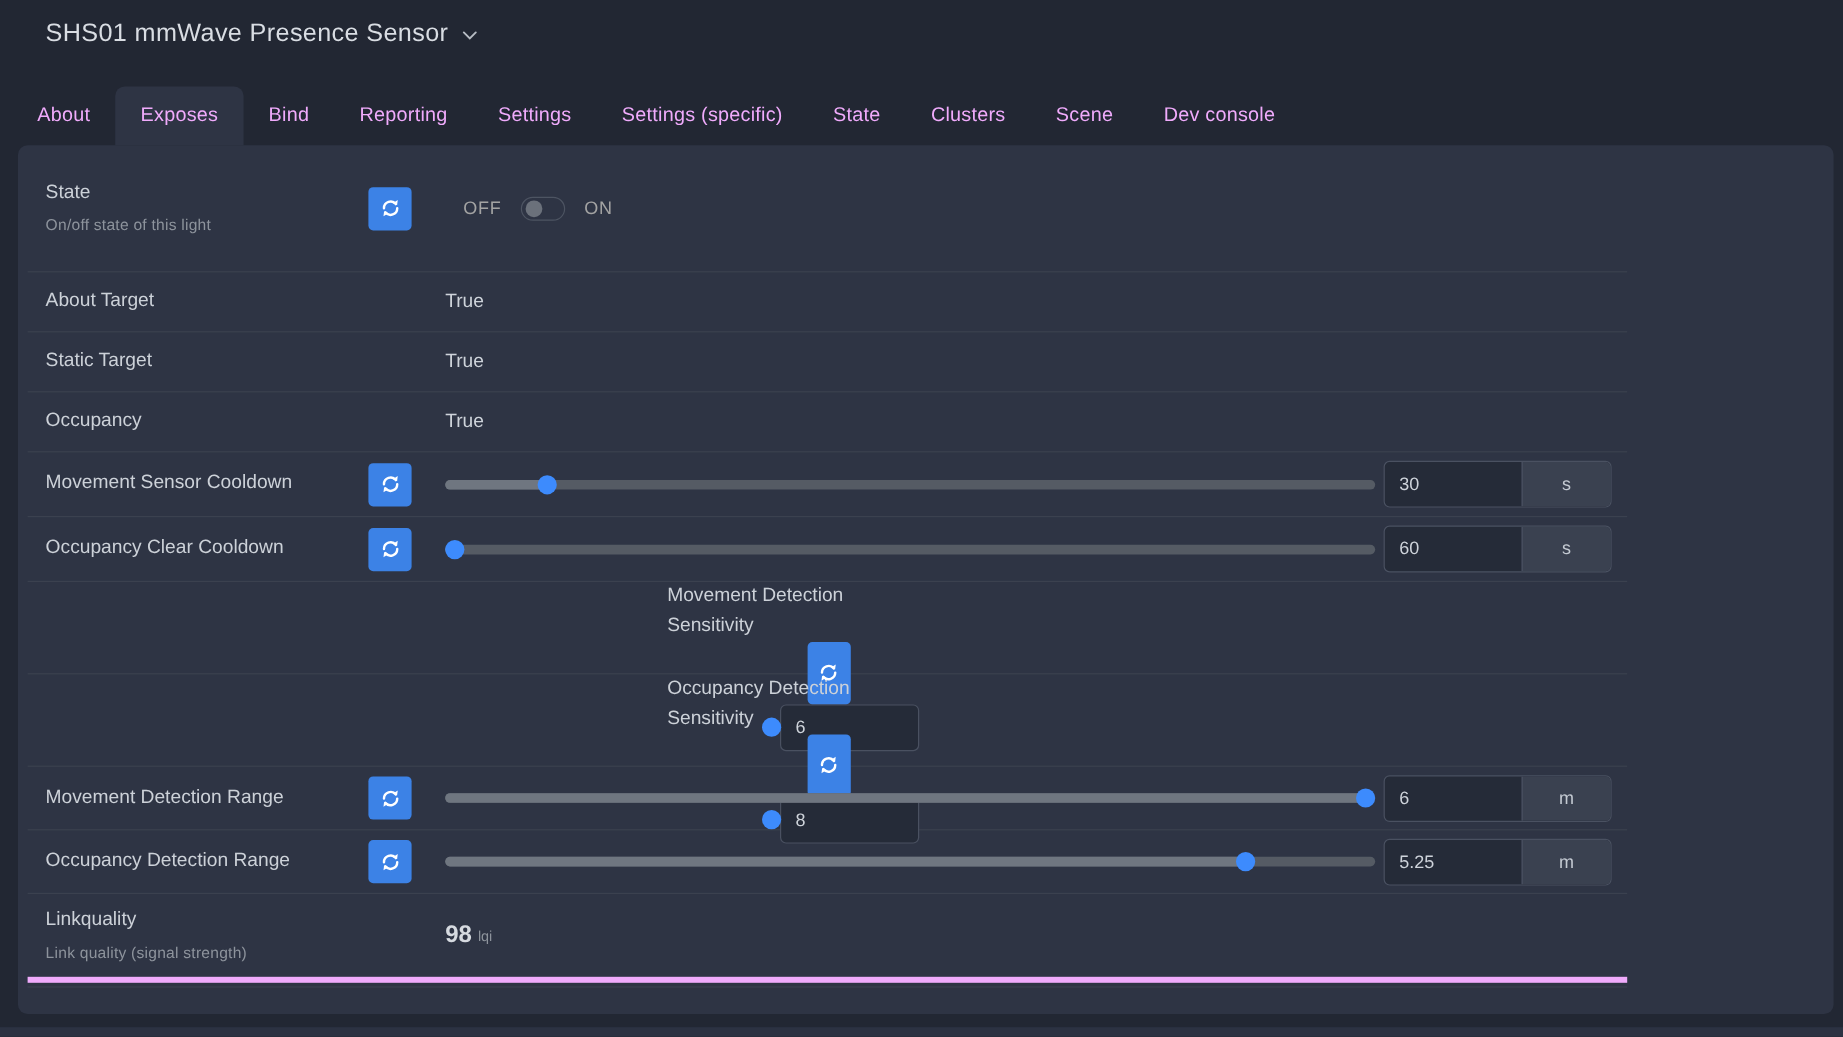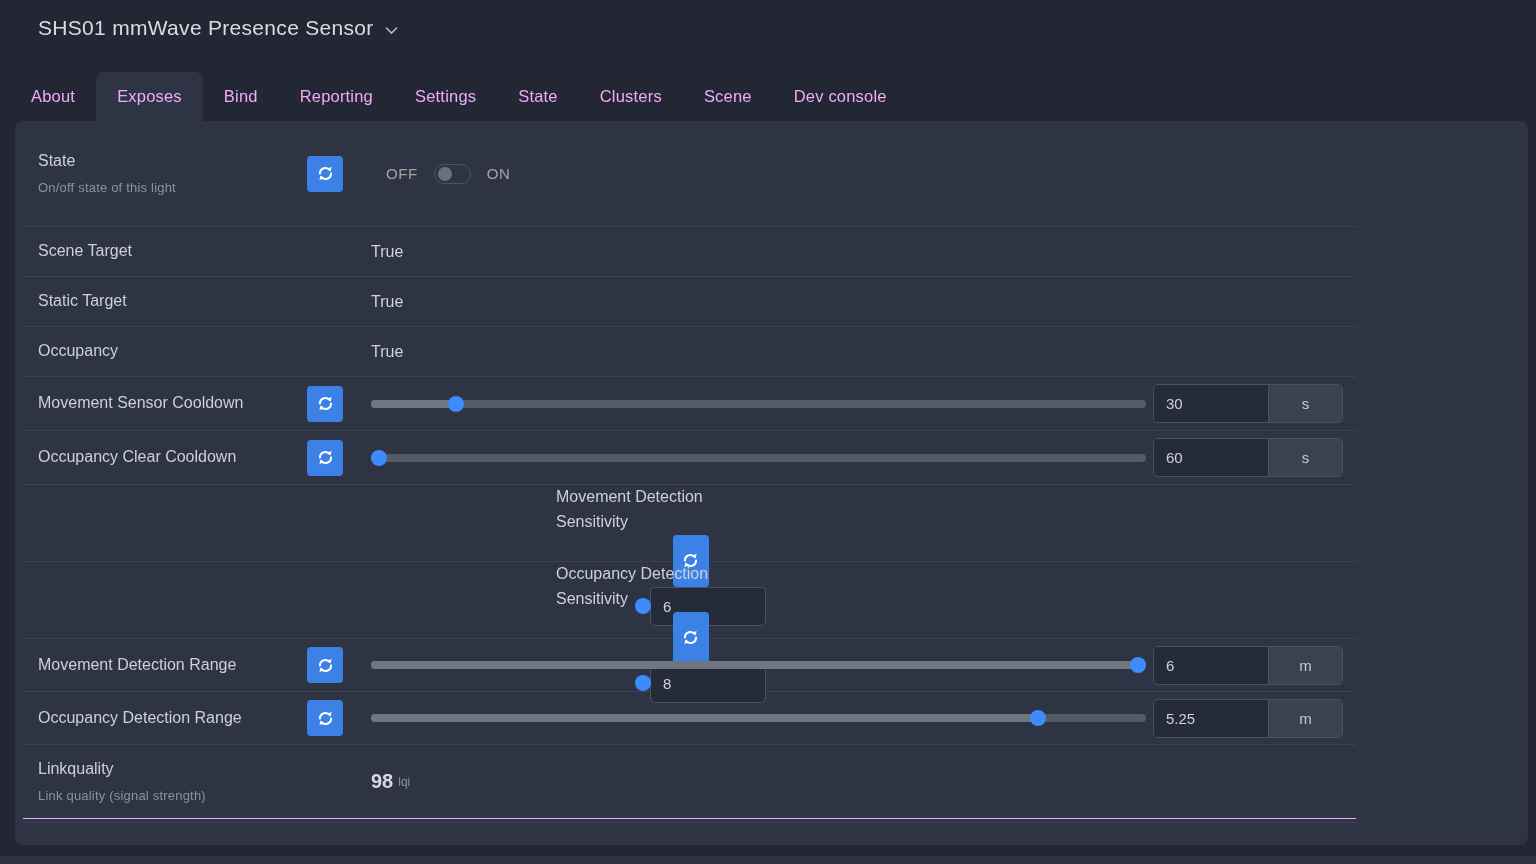--- a/index.html
+++ b/index.html
@@ -43,21 +43,21 @@
   .row {
     display:flex; align-items:center;
     padding:0 13px 0 15px;
     border-bottom:1px solid #3b414f;
   }
   .row-state    { height:106px; }
   .row-simple   { height:50px;  }
   .row-cooldown { height:54px;  }
   .row-sens     { height:77px;flex-direction:column;  }
   .row-range    { height:53px;  }
-  .row-lq       { height:74px; border-bottom:1px solid #f0abfc; }
+  .row-lq       { height:74px; border-bottom:5px solid #f0abfc; }
   .extra-divider { height:1px; background:#3b414f; margin:3px 0 0 8px; width:1333px; }
 
   .row-label { width:269px; flex-shrink:0; font-size:16px; color:#ccd1d8; line-height:1.55; }
   .row-sens .label-text { display:block; max-width:200px; }
   .row-desc  { font-size:13px; color:#8d939c; margin-top:5px; letter-spacing:.2px; }
 
   .btn-slot { width:36px; flex-shrink:0; display:flex; align-items:center; justify-content:center; }
   .refresh-btn {
     width:36px; height:36px; background:#3c82e6; border:none; border-radius:4px;
     color:#fff; display:flex; align-items:center; justify-content:center; cursor:pointer;
@@ -121,20 +121,21 @@
       </svg>
   </span>
 </div>
 
 <div class="tabbar">
   <div class="tab">About</div>
   <div class="tab active">Exposes</div>
   <div class="tab">Bind</div>
   <div class="tab">Reporting</div>
   <div class="tab">Settings</div>
+  <div class="tab">Settings (specific)</div>
   <div class="tab">State</div>
   <div class="tab">Clusters</div>
   <div class="tab">Scene</div>
   <div class="tab">Dev console</div>
 </div>
 
 <div class="card">
   <div class="exposes-table">
 
     <div class="row row-state">
@@ -157,21 +158,21 @@
           <span class="toggle-label">OFF</span>
           <span class="toggle">
               <span class="toggle-knob"></span>
             </span>
           <span class="toggle-label">ON</span>
         </div>
       </div>
     </div>
 
     <div class="row row-simple">
-      <div class="row-label">Scene Target</div>
+      <div class="row-label">About Target</div>
       <div class="btn-slot"></div>
       <div class="control">
           <span class="value-text">True</span>
         </div>
     </div>
 
     <div class="row row-simple">
       <div class="row-label">Static Target</div>
       <div class="btn-slot"></div>
       <div class="control">

